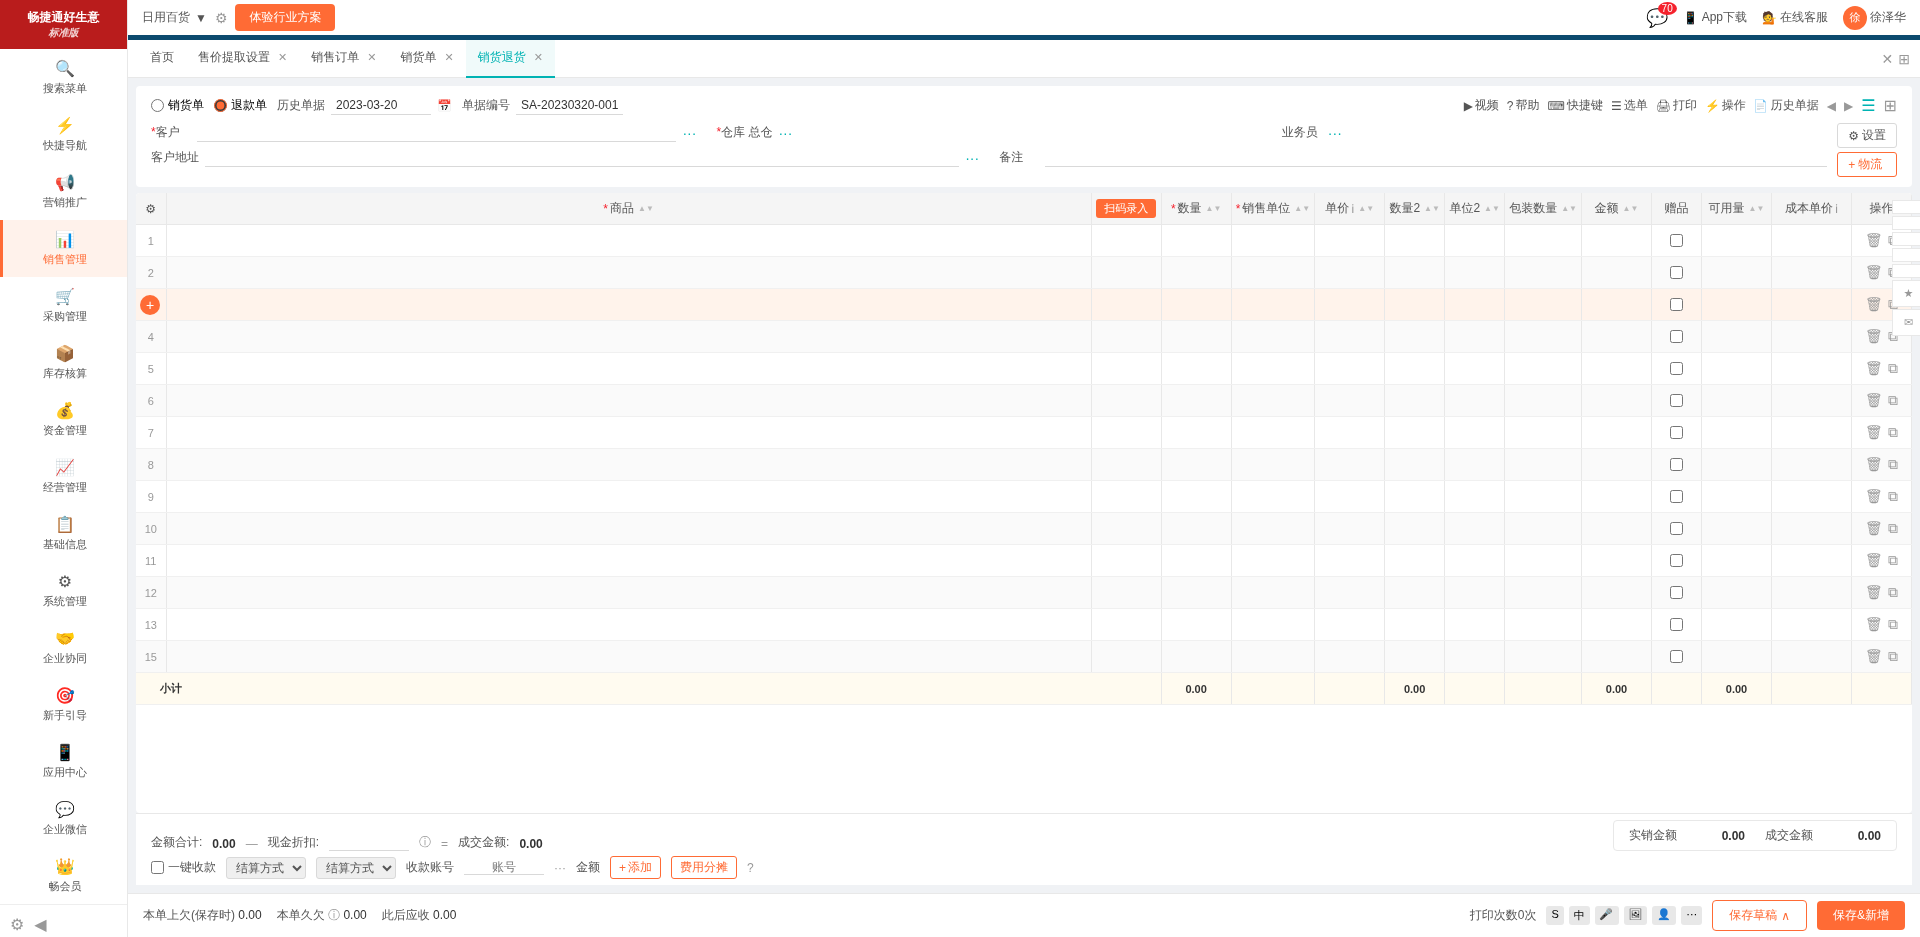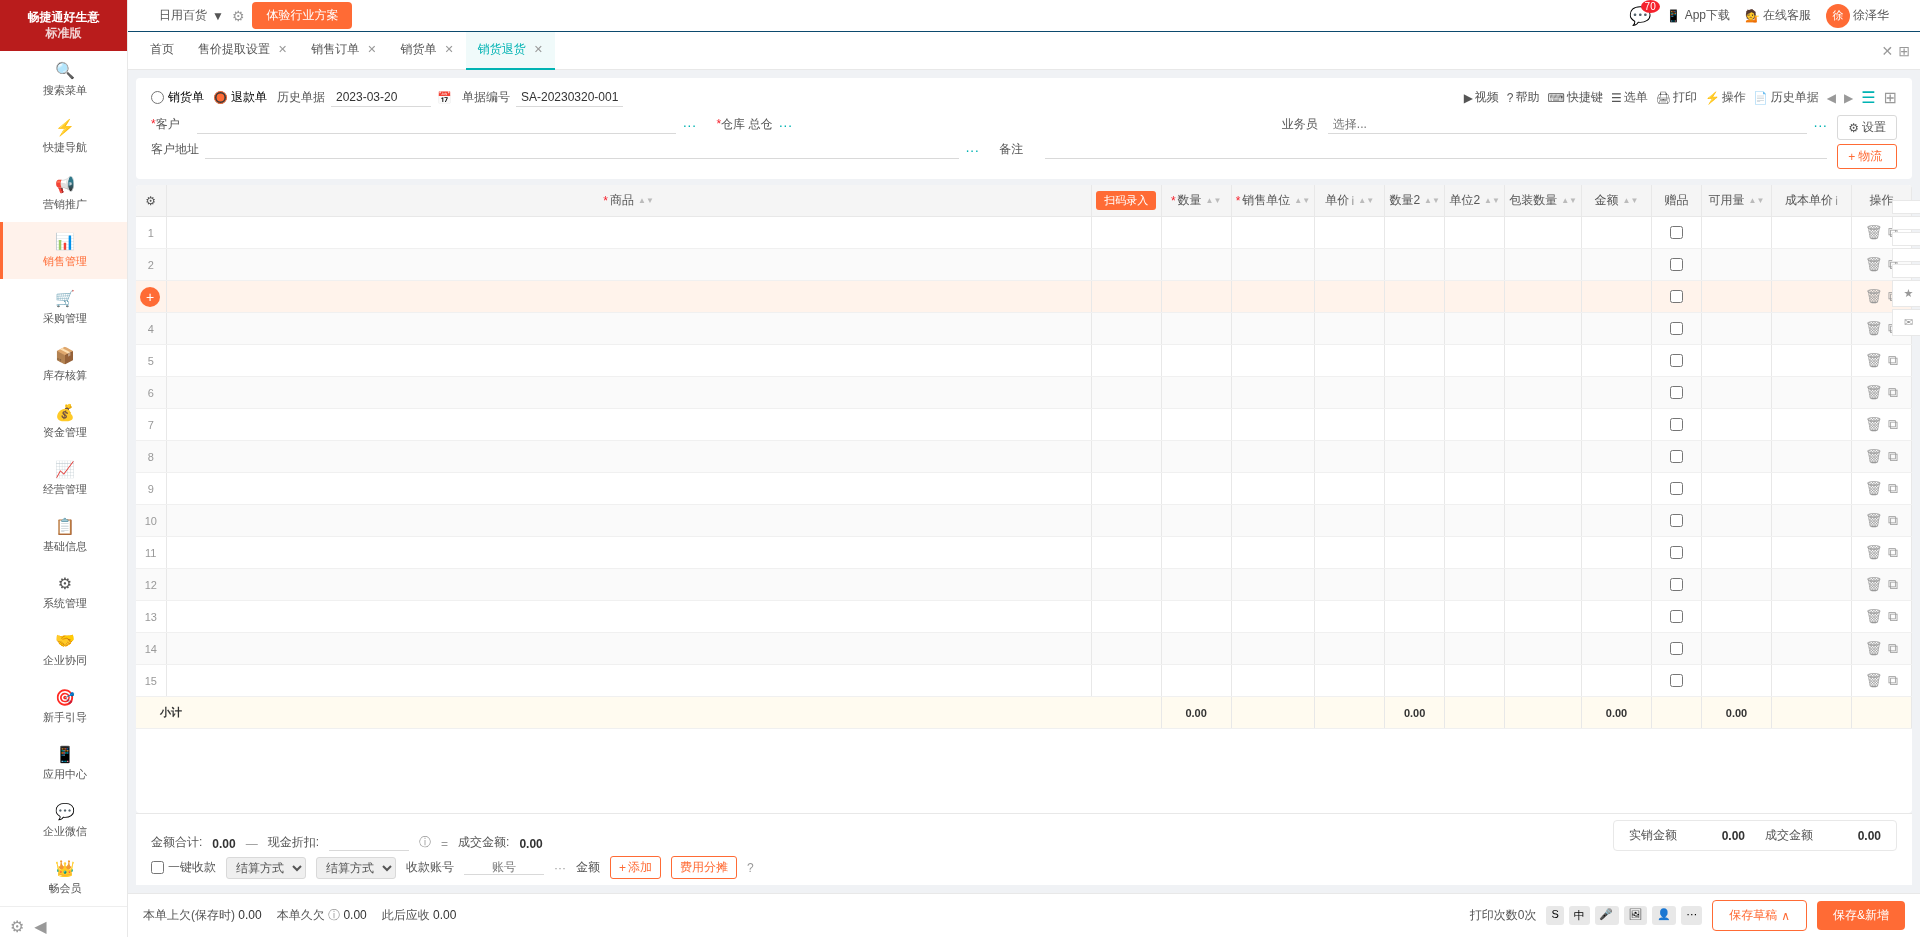--- a/index.html
+++ b/index.html
@@ -1,33 +1,33 @@
 <!DOCTYPE html>
 <html><head>
   <meta charset="utf-8">
   <style>
     * { box-sizing: border-box; margin: 0; padding: 0; font-family: 'Microsoft YaHei', Arial, sans-serif; font-size: 12px; }
     body { background: #f0f2f5; display: flex; height: 937px; overflow: hidden; }
 
     
     .sidebar { width: 128px; background: #fff; display: flex; flex-direction: column; border-right: 1px solid #e8e8e8; flex-shrink: 0; }
     .sidebar-logo { background: #b91c1c; color: #fff; padding: 10px 8px; text-align: center; font-weight: bold; font-size: 13px; line-height: 1.3; height: 56px; display: flex; align-items: center; justify-content: center; }
-    .sidebar-logo .logo-sub { font-size: 12px; color: rgba(255,255,255,0.8); }
+    .sidebar-logo .logo-sub { font-size: 10px; color: rgba(255,255,255,0.8); font-style: italic; }
     .sidebar-item { display: flex; flex-direction: column; align-items: center; padding: 10px 5px; cursor: pointer; color: #555; border-left: 3px solid transparent; }
     .sidebar-item.active { background: #fff2eb; color: #ff6b35; border-left-color: #ff6b35; }
     .sidebar-item .icon { font-size: 16px; margin-bottom: 3px; }
     .sidebar-item .label { font-size: 11px; }
     .sidebar-bottom { margin-top: auto; display: flex; padding: 10px; gap: 10px; border-top: 1px solid #eee; }
     .sidebar-bottom .icon-btn { color: #999; cursor: pointer; font-size: 16px; }
 
     
     .main { flex: 1; display: flex; flex-direction: column; overflow: hidden; }
 
     
-    .topbar { background: #fff; height: 32px; display: flex; align-items: center; padding: 0 31px; border-bottom: 1px solid #0c4a6e; justify-content: space-between; flex-shrink: 0; }
+    .topbar { background: #fff; height: 40px; display: flex; align-items: center; padding: 0 14px; border-bottom: 5px solid #0c4a6e; justify-content: space-between; flex-shrink: 0; }
     .topbar-left { display: flex; align-items: center; gap: 8px; }
     .topbar-select { display: flex; align-items: center; gap: 5px; color: #555; cursor: pointer; }
     .topbar-gear { color: #999; cursor: pointer; font-size: 14px; }
     .topbar-btn { background: #ff6b35; color: #fff; border: none; padding: 5px 14px; border-radius: 4px; cursor: pointer; font-size: 12px; }
     .topbar-right { display: flex; align-items: center; gap: 15px; color: #555; }
     .topbar-right .msg-icon { position: relative; cursor: pointer; font-size: 18px; }
     .topbar-right .badge { background: #f5222d; color: #fff; border-radius: 50%; font-size: 10px; padding: 1px 4px; position: absolute; top: -5px; right: -8px; }
     .topbar-right .nav-item { cursor: pointer; color: #555; display: flex; align-items: center; gap: 3px; }
     .topbar-right .avatar { width: 24px; height: 24px; border-radius: 50%; background: #ff6b35; display: flex; align-items: center; justify-content: center; color: #fff; font-size: 11px; }
 
@@ -334,21 +334,20 @@
               <label><span style="color:#f5222d;">*</span><span>客户</span></label>
               <input class="customer-input" type="text" style="">
               <button class="dots-btn">···</button>
             </div>
             <div class="customer-field">
               <label><span style="color:#f5222d;">*</span><span>仓库</span>&nbsp;<span>总仓</span></label>
               <button class="dots-btn">···</button>
             </div>
             <div class="customer-field">
               <label>业务员</label>
-              <input class="customer-input" type="text" placeholder="选择..." style="">
               <button class="dots-btn">···</button>
             </div>
           </div>
           <div class="customer-row" style="margin-top:6px;">
             <div class="customer-field">
               <label>客户地址</label>
               <input class="customer-input" type="text" style="">
               <button class="dots-btn">···</button>
             </div>
             <div class="customer-field">
@@ -751,45 +750,20 @@
       <td></td>
       <td>
         <div class="action-cell">
           <span class="icon-delete">🗑</span>
           <span class="icon-copy">⧉</span>
         </div>
       </td>
     </tr>
               <tr>
       <td class="row-num">13</td>
-      <td></td>
-      <td></td>
-      <td></td>
-      <td></td>
-      <td></td>
-      <td></td>
-      <td></td>
-      <td></td>
-      <td></td>
-      <td>
-                  <div class="checkbox-cell">
-                    <input type="checkbox" style="">
-                  </div>
-                </td>
-      <td></td>
-      <td></td>
-      <td>
-        <div class="action-cell">
-          <span class="icon-delete">🗑</span>
-          <span class="icon-copy">⧉</span>
-        </div>
-      </td>
-    </tr>
-              <tr>
-      <td class="row-num">14</td>
       <td></td>
       <td></td>
       <td></td>
       <td></td>
       <td></td>
       <td></td>
       <td></td>
       <td></td>
       <td></td>
       <td>

